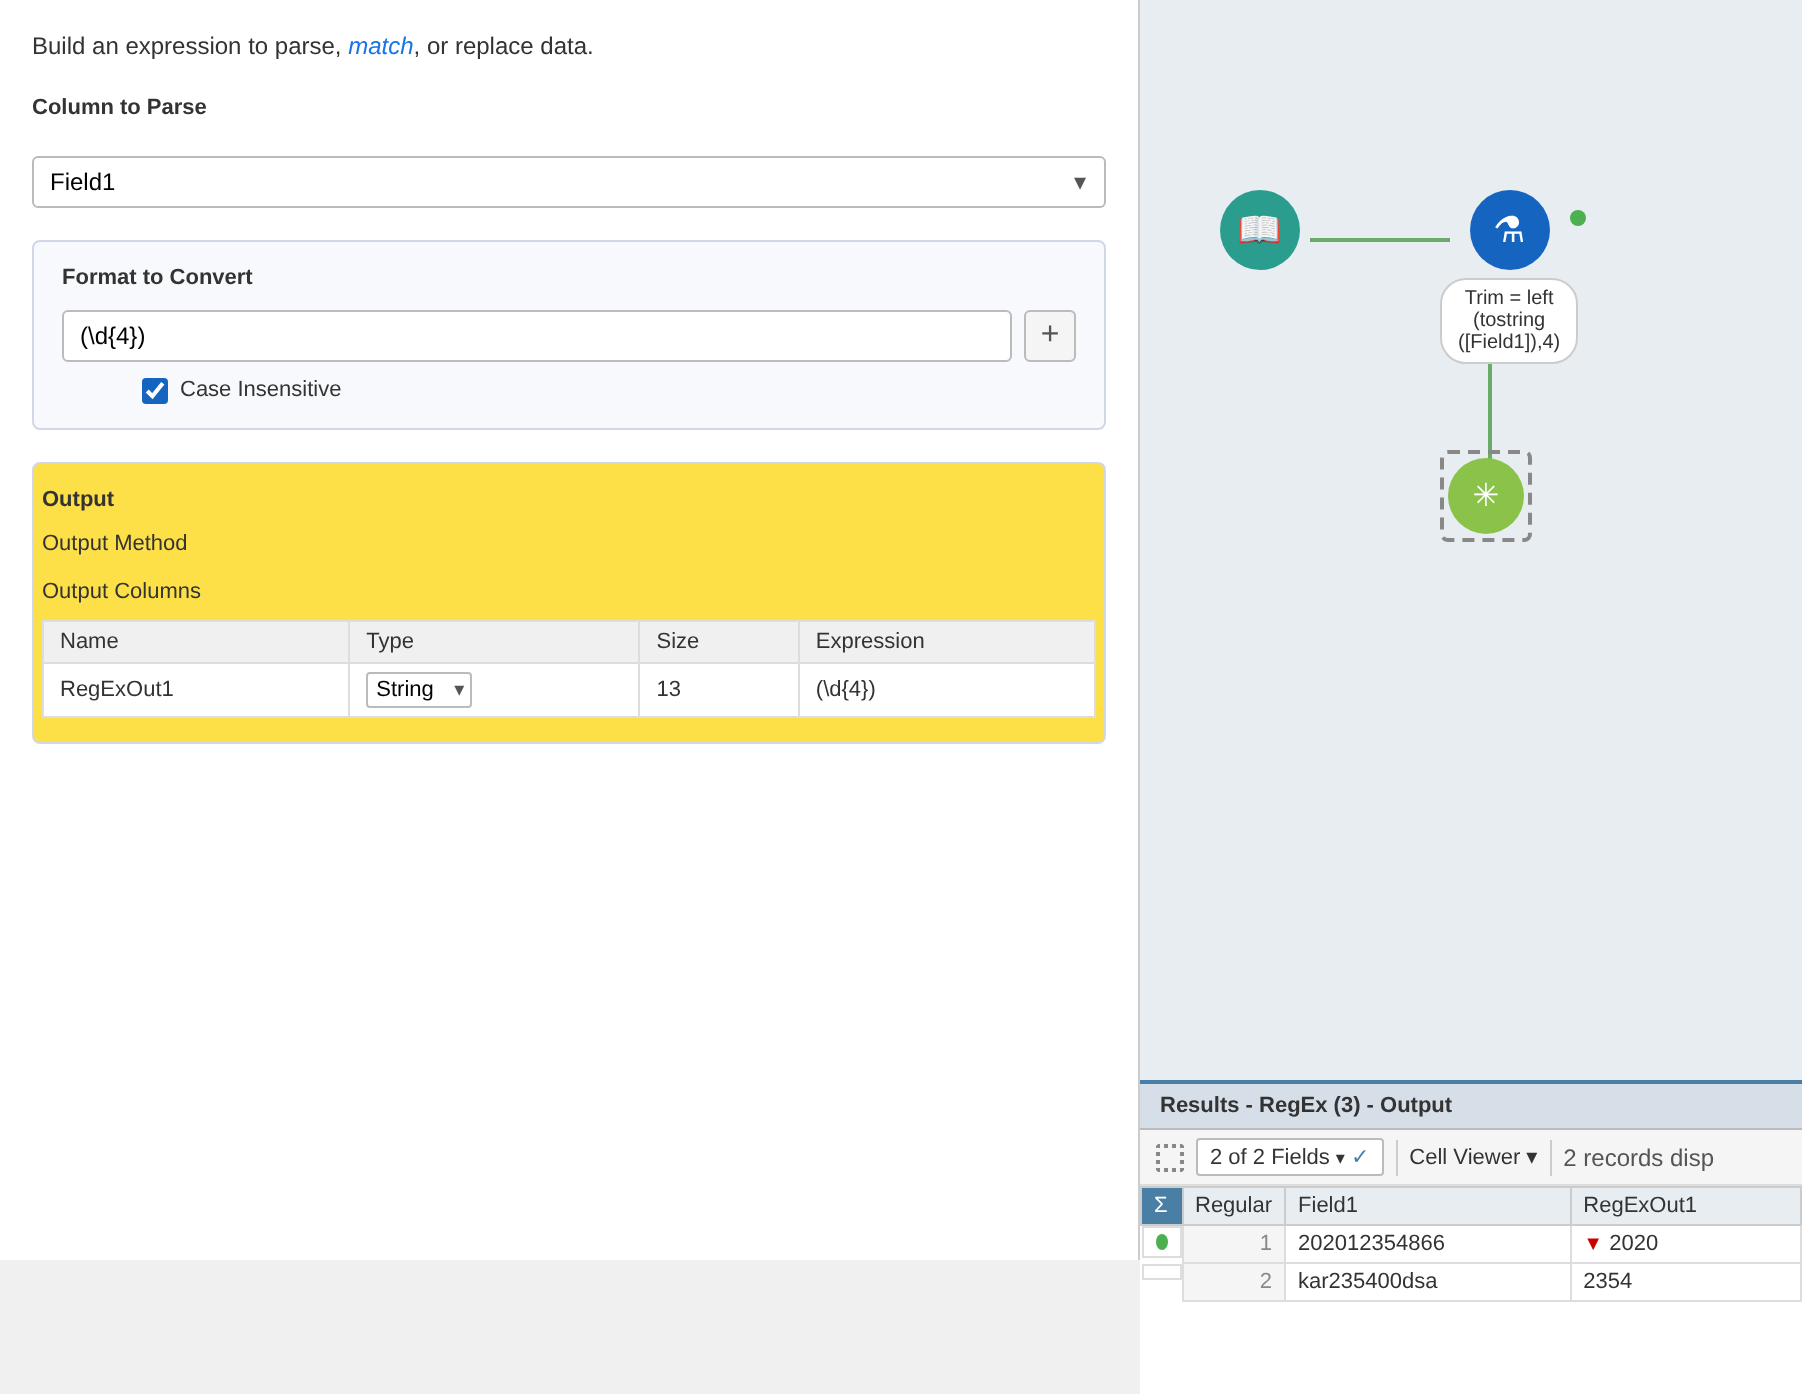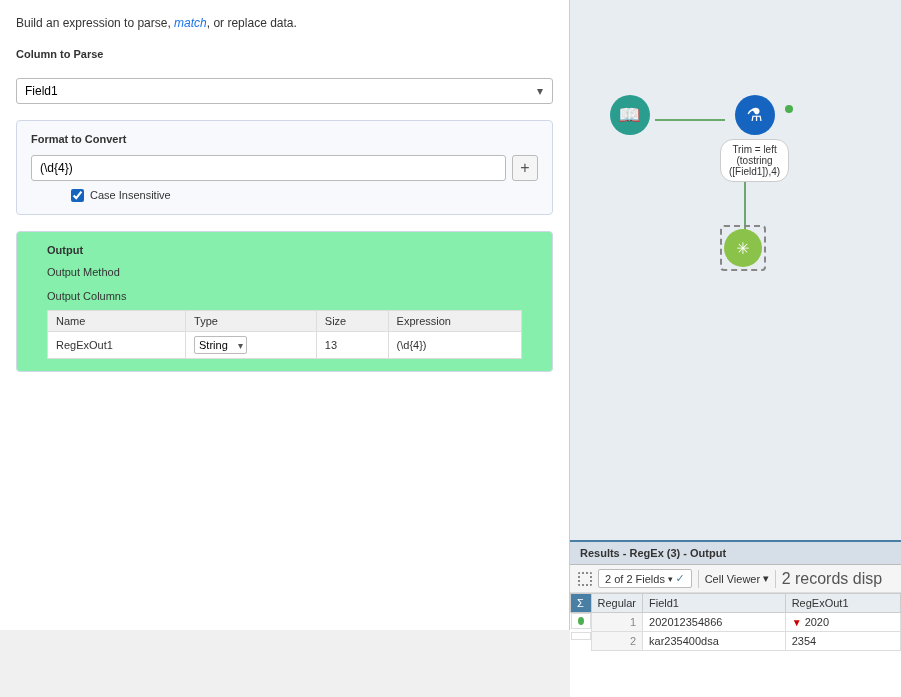--- a/index.html
+++ b/index.html
@@ -145,24 +145,24 @@
       width: 13px;
       height: 13px;
     }
     .checkbox-label {
       font-size: 11px;
       color: #333;
     }
 
     
     .output-section {
-      background: #86efac;
+      background: #fde047;
       border: 1px solid #d0d8e8;
       border-radius: 4px;
-      padding: 12px 30px;
+      padding: 12px 4px;
     }
 
     .output-section-title {
       font-size: 11px;
       font-weight: bold;
       color: #333;
       margin-bottom: 10px;
     }
 
     .output-method-label {
@@ -349,21 +349,21 @@
     .cell-viewer-btn {
       display: flex;
       align-items: center;
       gap: 3px;
       font-size: 11px;
       color: #333;
       cursor: pointer;
     }
 
     .records-info {
-      font-size: 16px;
+      font-size: 12px;
       color: #555;
     }
 
     .results-table {
       width: 100%;
       border-collapse: collapse;
       font-size: 11px;
     }
 
     .results-table th {

